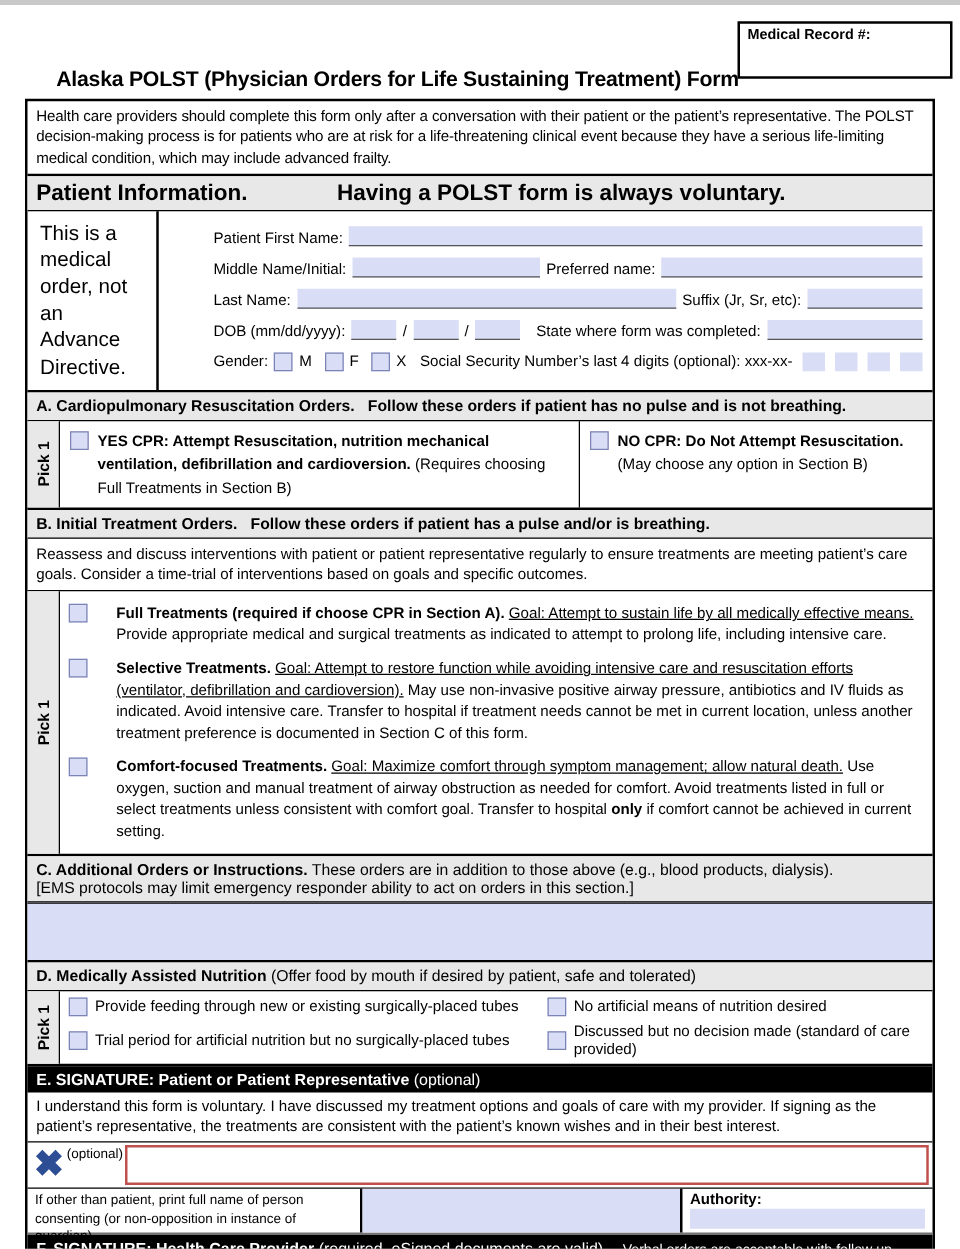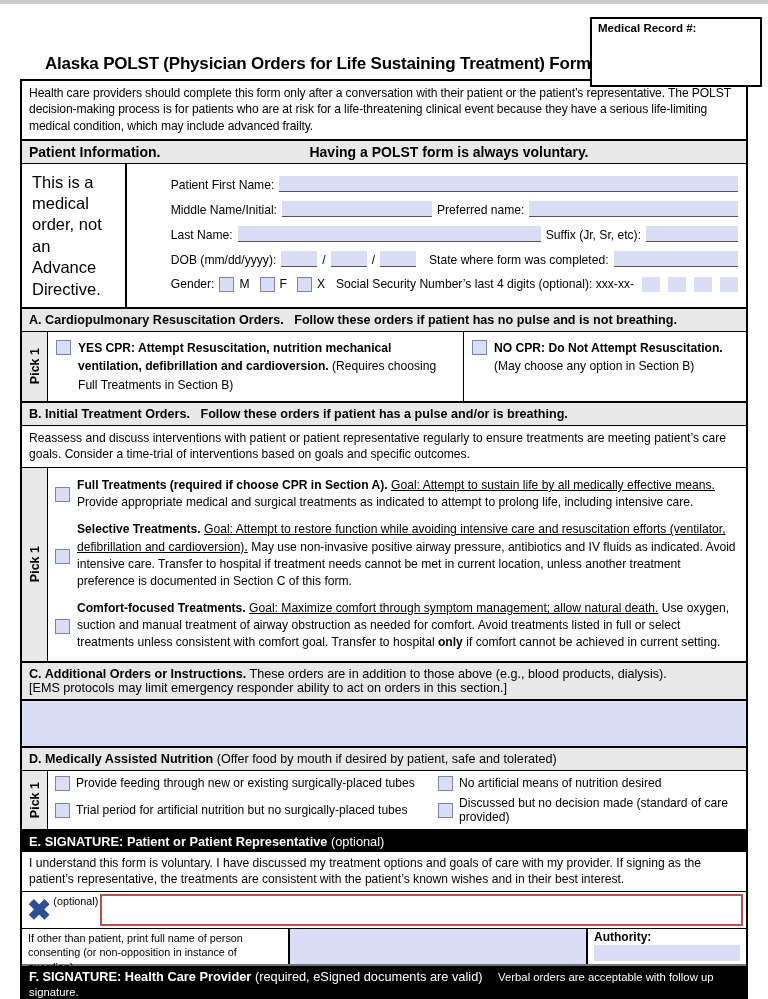--- a/index.html
+++ b/index.html
@@ -1,27 +1,27 @@
 <!DOCTYPE html>
 <html><head>
 <meta charset="utf-8">
 <style>
   * { box-sizing: border-box; margin: 0; padding: 0; }
   html,body { width: 768px; background:#fff; font-family:"Liberation Sans", sans-serif; color:#000; }
   body { height: 999px; overflow: hidden; }
   .topbar { height:4px; background:#c9c9c9; }
   .head-row { position:relative; height:75px; }
-  .mr-box { position:absolute; right:6px; top:13px; width:172px; height:70px; border:2px solid #000; padding:3px 6px; font-size:11.5px; font-weight:bold; background:#fff; }
+  .mr-box { position:absolute; right:6px; top:13px; width:172px; height:46px; border:2px solid #000; padding:3px 6px; font-size:11.5px; font-weight:bold; background:#fff; }
   .title { position:absolute; left:45px; top:50px; font-size:17px; font-weight:bold; letter-spacing:-0.2px; }
   .form { margin:0 20px; border:2.5px solid #000; font-size:12.1px; }
   .b { font-weight:bold; }
   .u { text-decoration:underline; }
   .sp { margin-left:7px; }
   .intro { padding:4px 7px 5px; border-bottom:2px solid #000; line-height:1.36; letter-spacing:-0.1px; }
-  .p-head { display:flex; background:#e8e8e8; border-bottom:1.5px solid #000; font-weight:bold; padding:3px 7px; font-size:14px;justify-content:flex-end; }
+  .p-head { display:flex; background:#e8e8e8; border-bottom:1.5px solid #000; font-weight:bold; padding:3px 7px; font-size:18px;justify-content:flex-end; }
   .ph-left { width:200px; }
   .ph-center { flex:1; text-align:center; margin-right:70px; }
   .p-body { display:flex; border-bottom:2px solid #000; }
   .p-side { width:198px; border-right:2px solid #000; display:flex; align-items:center; padding:0 10px; font-size:16.5px; line-height:1.3; }
   .p-fields { flex:1; padding:4px 8px 6px;margin-left:36px; }
   .frow { display:flex; align-items:flex-end; margin:8px 0 9px; gap:5px; }
   .lbl { white-space:nowrap; }
   .field { background:#d9ddf6; border-bottom:1px solid #555; height:16px; display:inline-block; }
   .grow { flex:1; }
   .w150 { width:150px; } .w92 { width:92px; }
@@ -32,37 +32,37 @@
   .sec-head.plain { font-weight:normal; }
   .flexrow { display:flex; }
   .pick { width:26px; background:#e8e8e8; border-right:1.5px solid #000; display:flex; align-items:center; justify-content:center; }
   .pick span { writing-mode:vertical-rl; transform:rotate(180deg); font-weight:bold; font-size:12.5px; }
   .ab { border-bottom:2px solid #000; }
   .a-left { flex:1.5; border-right:1.5px solid #000; padding:7px 8px; display:flex; gap:7px; align-items:flex-start; line-height:1.5; }
   .a-right { flex:1; padding:7px 8px; display:flex; gap:7px; align-items:flex-start; line-height:1.5; }
   .b-intro { padding:4px 7px; border-bottom:1.5px solid #000; line-height:1.38; }
   .bb { border-bottom:2px solid #000; }
   .b-opts { flex:1; padding:9px 7px; display:flex; flex-direction:column; gap:10px; }
-  .opt { display:flex; gap:7px; align-items:center; line-height:1.42; }
+  .opt { display:flex; gap:23px; align-items:flex-start; line-height:1.42; }
   .c-area { height:48px; background:#d9ddf6; border-top:1px solid #000; border-bottom:2px solid #000; }
   .db { border-bottom:2px solid #000; }
   .d-grid { flex:1; display:grid; grid-template-columns:56% 44%; padding:4px 7px 5px; row-gap:5px; align-items:center; }
   .d-cell { display:flex; gap:6px; align-items:center; }
   .black-head { background:#000; color:#fff; padding:3px 7px; font-size:12.8px; }
   .black-head .b { font-weight:bold; }
   .f-note { font-size:11.3px; margin-left:12px; }
   .sig-body { padding:3px 7px; border-bottom:1px solid #000; line-height:1.37; }
   .e-sig { display:flex; align-items:stretch; border-bottom:1.5px solid #000; padding:2px 3px 2px 5px; height:37px; }
   .sigx { color:#2d4d94; font-size:29px; line-height:32px; font-weight:bold; }
   .sig-note { font-size:10.8px; align-self:flex-start; margin:1px 2px 0; white-space:nowrap; }
   .sig-box { flex:1; border:2px solid #c0504d; background:#fff; }
   .e-bot { display:flex; border-bottom:2px solid #737373; height:37px; }
   .consent-lbl { width:268px; border-right:2px solid #000; font-size:10.8px; padding:2px 6px; line-height:1.35; }
   .consent-field { flex:1; background:#d9ddf6; }
-  .auth-cell { width:160px; border-left:2px solid #000; padding:1px 6px 3px; display:flex; flex-direction:column; }
+  .auth-cell { width:202px; border-left:2px solid #000; padding:1px 6px 3px; display:flex; flex-direction:column; }
   .auth-lbl { font-size:12px; font-weight:bold; }
   .ffield { flex:1; background:#d9ddf6; margin-top:1px; }
 </style>
 </head>
 <body>
 
 <div class="topbar"></div>
 
 <div class="head-row">
   <div class="mr-box">

